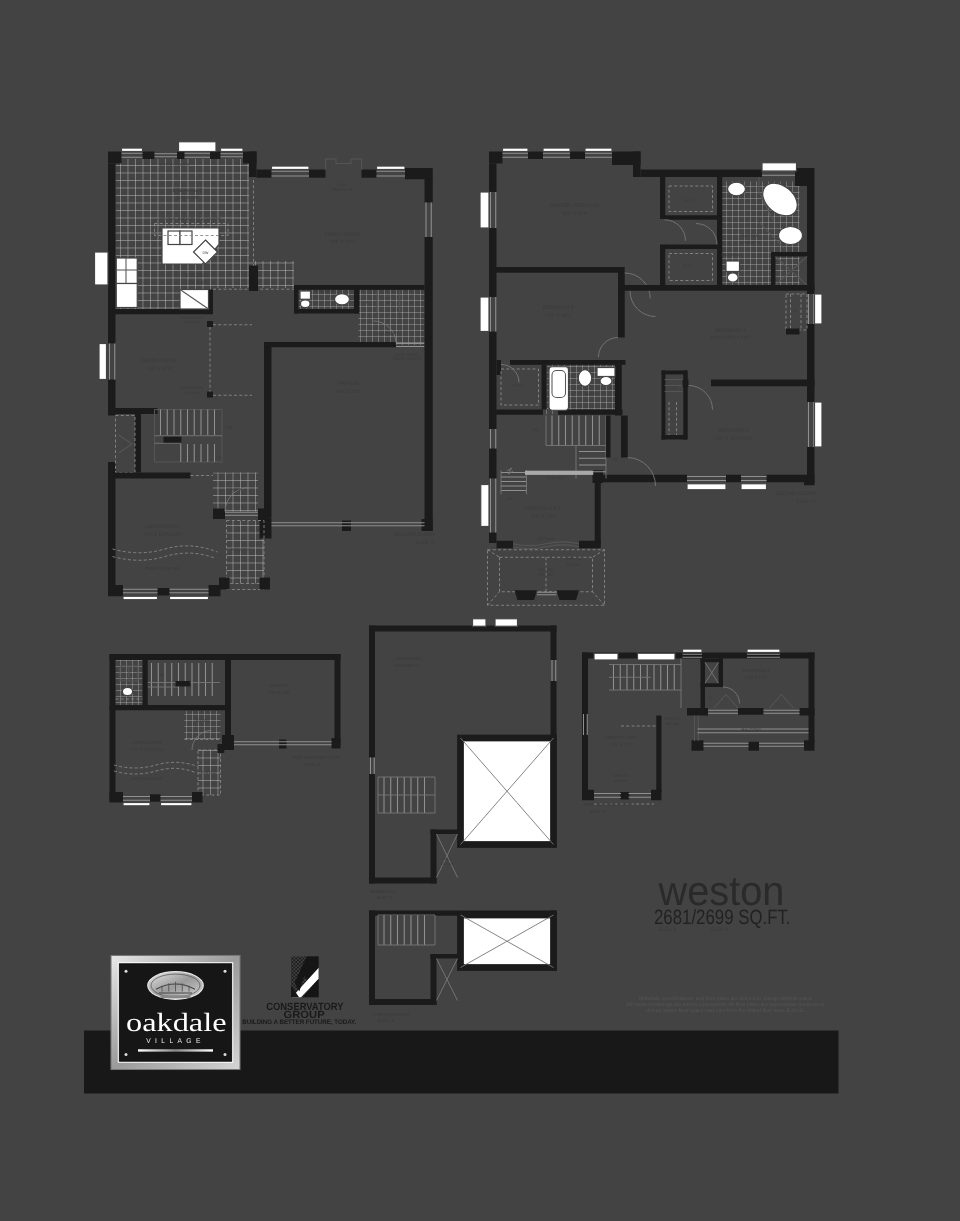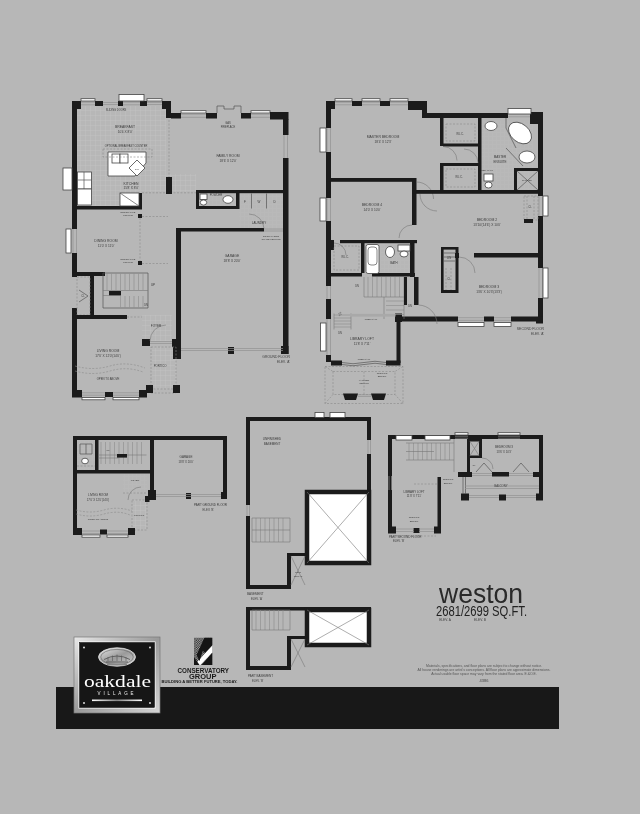--- a/index.html
+++ b/index.html
@@ -1,16 +1,16 @@
 <!DOCTYPE html>
 <html><head>
 <meta charset="utf-8">
 <style>
 html,body{margin:0;padding:0;background:#fff;}
-#page{position:relative;width:640px;height:814px;background:#fca5a5;overflow:hidden;font-family:"Liberation Sans",sans-serif;filter:grayscale(1);}
+#page{position:relative;width:640px;height:814px;background:#a21caf;overflow:hidden;font-family:"Liberation Sans",sans-serif;filter:grayscale(1);}
 svg{position:absolute;left:0;top:0;}
 .w{fill:#1b1b1b;}
 .t{font-family:"Liberation Sans",sans-serif;fill:#3a3a3a;}
 .o{fill:#fff;stroke:#444;stroke-width:0.8;}
 .o2{fill:none;stroke:#555;stroke-width:0.7;}
 .l{stroke:#909090;stroke-width:0.7;fill:none;}
 .d{stroke:#888;stroke-width:0.6;stroke-dasharray:2 1.5;fill:none;}
 .a{fill:none;stroke:#777;stroke-width:0.6;}
 </style>
 </head>

